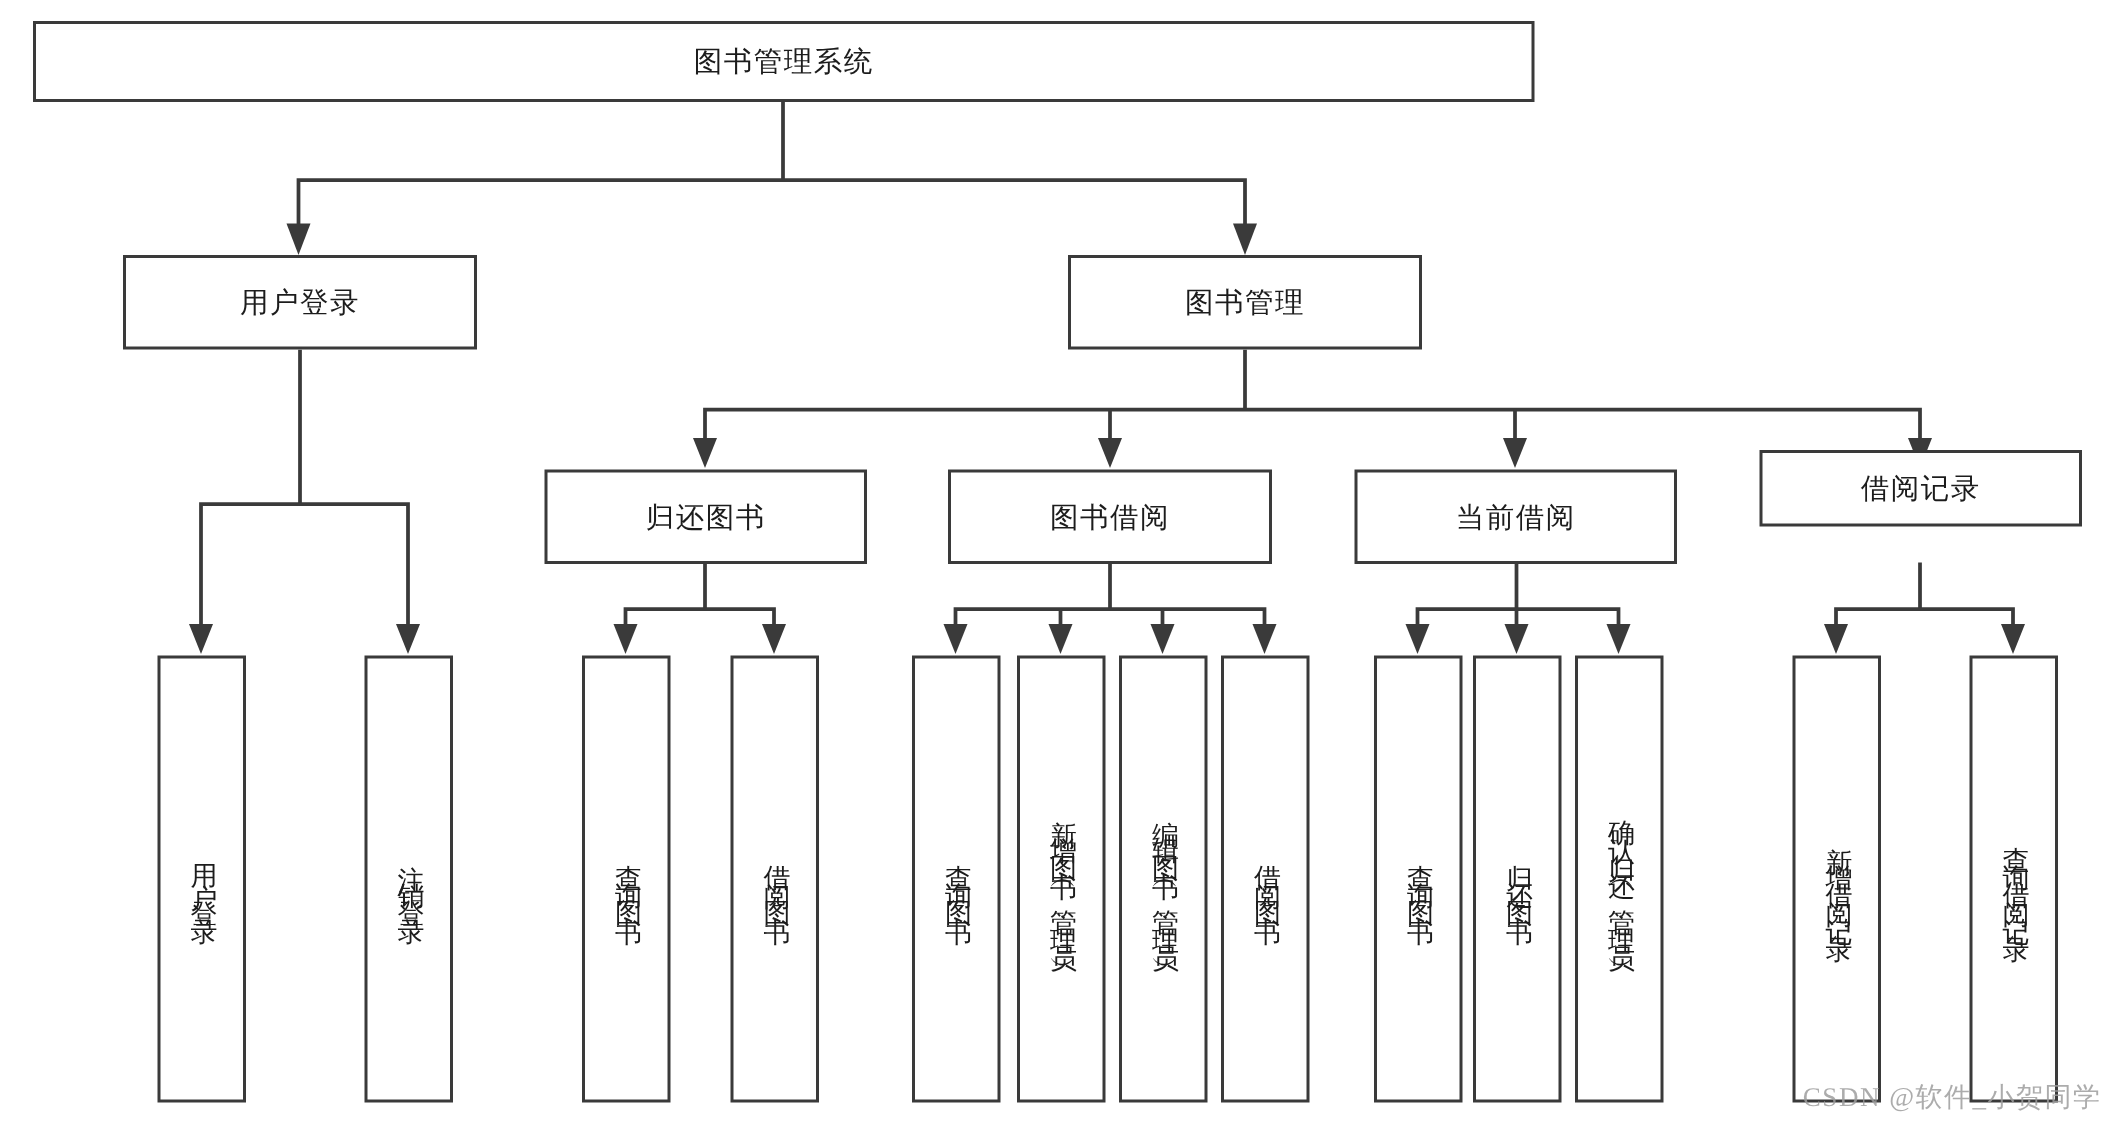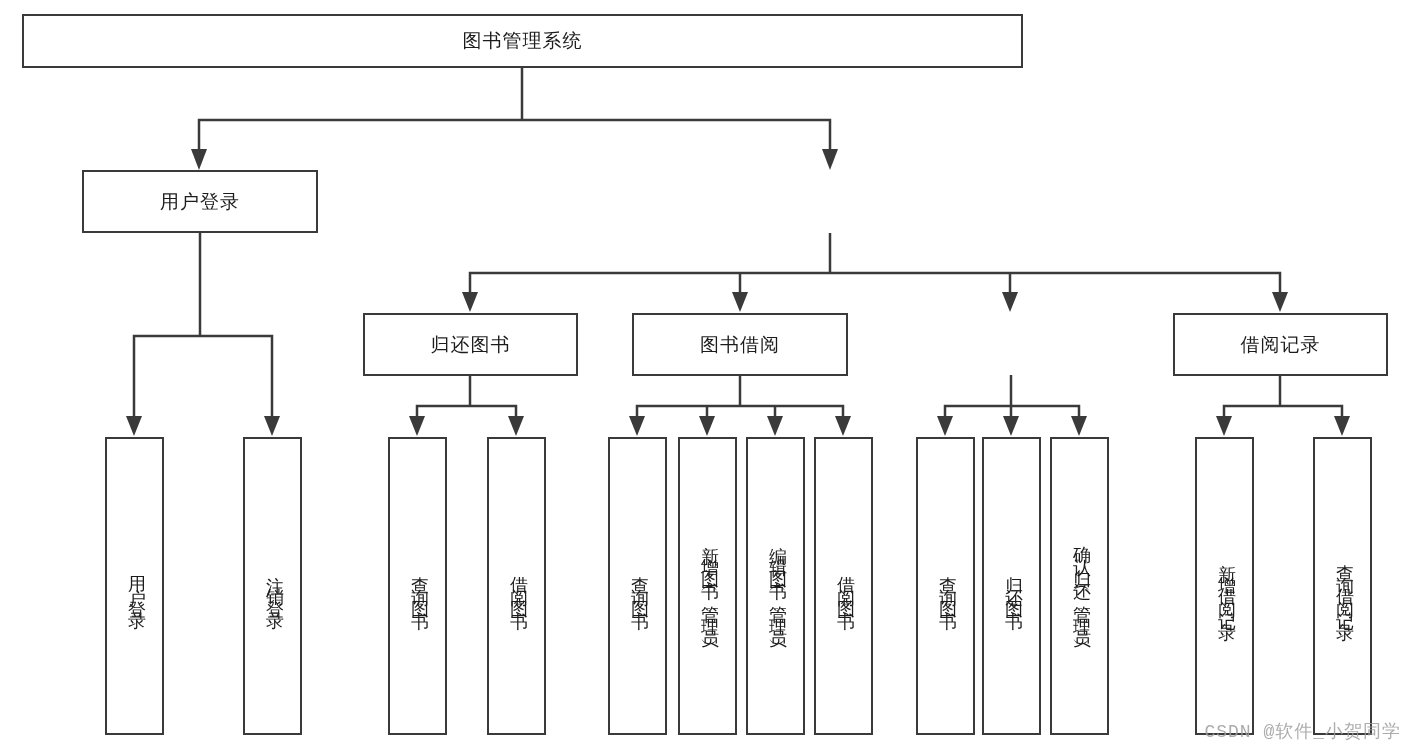--- a/index.html
+++ b/index.html
@@ -1,21 +1,21 @@
 <!DOCTYPE html>
 <html><head>
 <meta charset="utf-8">
 <style>
   html, body { margin: 0; padding: 0; background: #ffffff; }
   #stage {
     position: relative;
     width: 1405px;
     height: 747px;
     background: #ffffff;
-    font-family: Liberation Mono, monospace;
+    font-family: Liberation Serif, serif;
     color: #1c1c1c;
     overflow: hidden;
   }
   #connectors {
     position: absolute;
     left: 0; top: 0;
     width: 1405px; height: 747px;
     z-index: 1;
   }
   #connectors path {
@@ -130,24 +130,26 @@
       <path d="M1280 375 V407"></path>
       <path d="M1224 418 V406 H1342 V418"></path>
       <polygon points="1216,416 1232,416 1224,436"></polygon>
       <polygon points="1334,416 1350,416 1342,436"></polygon>
     </g>
   </svg>
 
   <div class="hbox" style="left:22px; top:14px; width:1001px; height:54px;">图书管理系统</div>
 
   <div class="hbox" style="left:82px; top:170px; width:236px; height:63px;">用户登录</div>
+  <div class="hbox" style="left:712px; top:170px; width:236px; height:63px;">图书管理</div>
 
   <div class="hbox" style="left:363px; top:313px; width:215px; height:63px;">归还图书</div>
   <div class="hbox" style="left:632px; top:313px; width:216px; height:63px;">图书借阅</div>
-  <div class="hbox" style="left:1173px; top:313px; width:215px; height:63px;">借阅记录</div>
+  <div class="hbox" style="left:903px; top:313px; width:215px; height:63px;">当前借阅</div>
+  <div class="hbox" style="left:1173px; top:300px; width:215px; height:51px;">借阅记录</div>
 
   <div class="vbox" style="left:105px;">用户登录</div>
   <div class="vbox" style="left:243px;">注销登录</div>
 
   <div class="vbox" style="left:388px;">查询图书</div>
   <div class="vbox" style="left:487px;">借阅图书</div>
 
   <div class="vbox" style="left:608px;">查询图书</div>
   <div class="vbox" style="left:678px;">新增图书（管理员）</div>
   <div class="vbox" style="left:746px;">编辑图书（管理员）</div>

